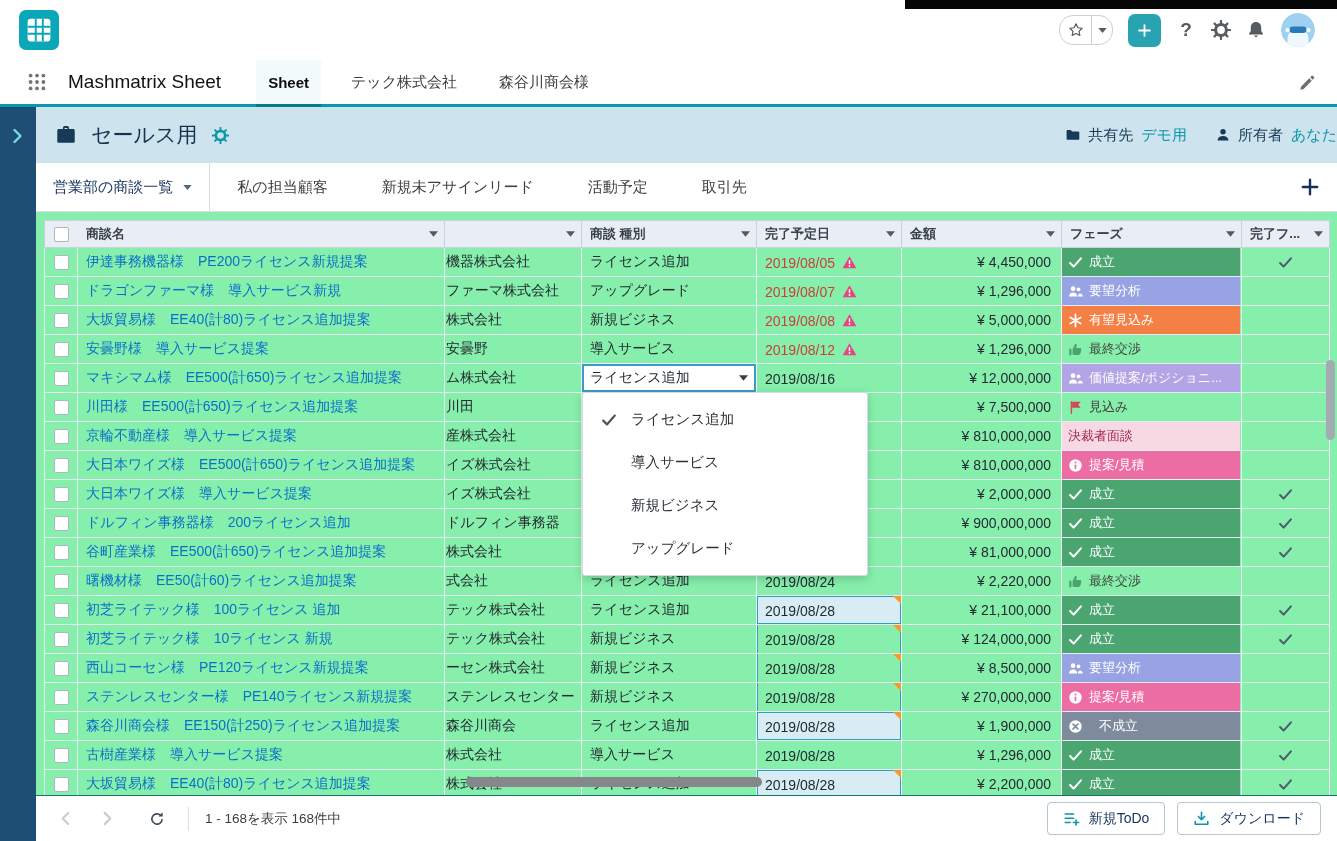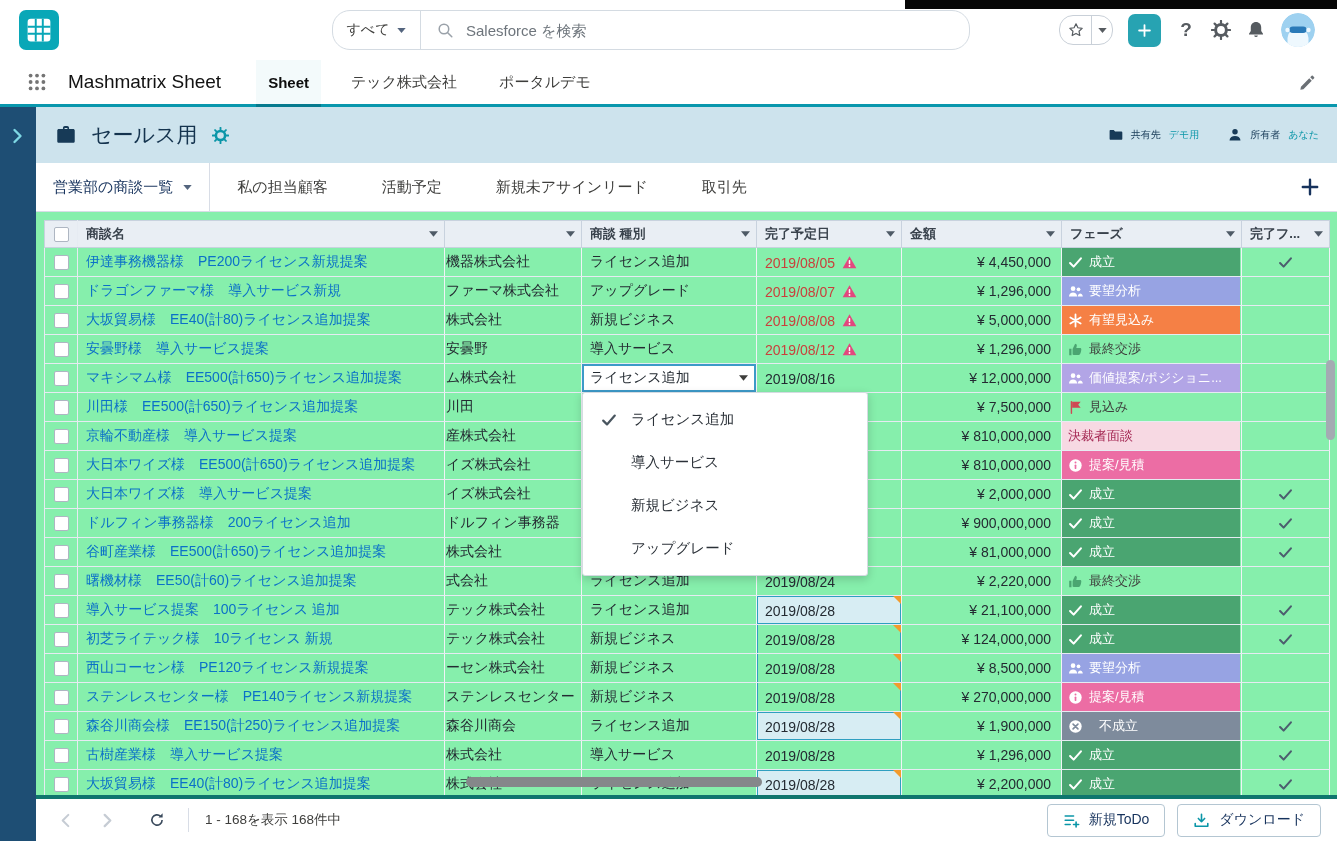--- a/index.html
+++ b/index.html
@@ -45,21 +45,21 @@
 
 
 .content{flex:1;display:flex;min-height:0}
 .rail{flex:0 0 36px;background:#1e4e74;position:relative}
 .rail-chevron{position:absolute;top:21px;left:11px;width:13px;height:16px;color:#7ed8e4}
 .main{flex:1;min-width:0;display:flex;flex-direction:column;position:relative}
 .sheet-header{flex:0 0 56px;background:#cde3ed;display:flex;align-items:center}
 .sh-briefcase{width:24px;height:24px;color:#173a57;margin-left:18px}
 .sh-title{font-size:21px;font-weight:400;color:#14334e;margin-left:13px}
 .sh-gear{width:17px;height:17px;color:#0b96a8;margin-left:15px}
-.sh-meta{margin-left:auto;display:flex;align-items:center;margin-right:18px;font-size:10px}
+.sh-meta{margin-left:auto;display:flex;align-items:center;font-size:15px}
 .m-icon{width:16px;height:16px;color:#173a57;margin-right:7px}
 .m-label{color:#173a57;margin-right:8px}
 .m-link{color:#0b96a8;margin-right:28px;text-decoration:none}
 .m-link.last{margin-right:0}
 
 
 .view-tabs{flex:0 0 49px;background:#fff;border-bottom:1px solid #d8dde6;display:flex;align-items:stretch}
 .view-tab-active{display:flex;align-items:center;gap:10px;padding:0 17px;font-size:15px;color:#16325c;border-right:1px solid #d8dde6}
 .vt-caret{width:9px;height:5px;color:#54657e}
 .view-tabs-others{display:flex;align-items:stretch}
@@ -100,21 +100,21 @@
 
 .type-dropdown{position:absolute;left:546px;top:180px;width:286px;background:#fff;border:1px solid #d5dbe2;border-radius:3px;box-shadow:0 3px 10px rgba(0,0,0,.18);padding:5px 0;z-index:5}
 .dd-item{height:43px;display:flex;align-items:center;padding:0 18px;font-size:14.5px;color:#2b3138;gap:14px}
 .opt-check{width:16px;height:16px;flex:0 0 16px;color:#49555f}
 
 
 .hscroll-thumb{position:absolute;left:430px;bottom:8px;width:296px;height:10px;border-radius:5px;background:#85878a;z-index:4}
 .vscroll-thumb{position:absolute;right:2px;top:148px;width:9px;height:80px;border-radius:5px;background:#a4abb3;z-index:4}
 
 
-.statusbar{flex:0 0 46px;background:#fff;border-top:4px solid #0f766e;display:flex;align-items:center;padding:0 16px 0 14px}
+.statusbar{flex:0 0 46px;background:#fff;border-top:1px solid #0f766e;display:flex;align-items:center;padding:0 16px 0 14px}
 .pg-btn{width:30px;height:30px;display:flex;align-items:center;justify-content:center;color:#c6ccd4;margin-right:12px}
 .pg-btn .g{width:13px;height:15px}
 .refresh-btn{width:30px;height:30px;display:flex;align-items:center;justify-content:center;color:#3a4a5c;margin-left:8px}
 .refresh-btn .g{width:16px;height:16px}
 .sb-divider{width:1px;height:24px;background:#d8dde6;margin:0 16px 0 16px}
 .sb-text{font-size:13.5px;color:#3e3e3c}
 .sb-actions{margin-left:auto;display:flex;gap:12px}
 .sb-btn{height:33px;padding:0 15px;border:1px solid #b4c6d2;border-radius:4px;background:#fff;display:flex;align-items:center;gap:9px;font-size:14px;color:#16325c;font-family:inherit}
 .sb-btn .bic{width:17px;height:17px;color:#0b96a8}
 </style>
@@ -125,37 +125,20 @@
 
   <header class="topbar" data-interactable="false">
     <div class="black-strip" data-interactable="false"></div>
     <div class="app-logo" data-interactable="true">
       <span data-interactable="false" style="width:26px;height:26px">
         <svg viewBox="0 0 24 24">
             <rect x="1.5" y="1.5" width="21" height="21" rx="3" fill="#fff"></rect>
             <path d="M1.5 9h21M1.5 15.5h21M9 1.5v21M15.5 1.5v21" stroke="#09a7b7" stroke-width="1.8"></path>
           </svg>
       </span>
-    </div>
-    <div class="search-bar" data-interactable="false">
-      <div class="search-scope" data-interactable="true">
-        <span data-interactable="false">すべて</span>
-        <span class="scope-caret" data-icon="caret-down" data-interactable="false">
-            <svg viewBox="0 0 10 6">
-              <path d="M0 0h10L5 6z" fill="currentColor"></path>
-            </svg>
-          </span>
-      </div>
-      <span class="search-mag" data-icon="magnifier" data-interactable="false">
-          <svg viewBox="0 0 20 20">
-            <circle cx="8.2" cy="8.2" r="5.6" fill="none" stroke="currentColor" stroke-width="1.8"></circle>
-            <path d="m12.6 12.6 4.8 4.8" stroke="currentColor" stroke-width="1.8" stroke-linecap="round"></path>
-          </svg>
-        </span>
-      <input class="search-input" type="text" data-interactable="true" placeholder="Salesforce を検索" style="">
     </div>
     <div class="top-actions" data-interactable="false">
       <div class="fav-btn" data-interactable="true">
         <span class="fav-star" data-interactable="true">
             <span class="g" data-icon="star">
               <svg viewBox="0 0 20 20">
                 <path d="M10 2.3l2.4 4.9 5.3.7-3.9 3.7 1 5.3L10 14.3l-4.8 2.6 1-5.3-3.9-3.7 5.3-.7z" fill="none" stroke="currentColor" stroke-width="1.5" stroke-linejoin="round"></path>
               </svg>
             </span>
           </span>
@@ -212,21 +195,21 @@
           <circle cx="16.4" cy="10" r="1.9"></circle>
           <circle cx="3.6" cy="16.4" r="1.9"></circle>
           <circle cx="10" cy="16.4" r="1.9"></circle>
           <circle cx="16.4" cy="16.4" r="1.9"></circle>
         </svg>
       </span>
     <span class="app-name" data-interactable="false">Mashmatrix Sheet</span>
     <div class="nav-tabs" data-interactable="false">
       <span class="nav-tab active" data-interactable="true">Sheet</span>
       <span class="nav-tab" data-interactable="true">テック株式会社</span>
-      <span class="nav-tab" data-interactable="true">ポータルデモ</span>
+      <span class="nav-tab" data-interactable="true">森谷川商会様</span>
     </div>
     <span class="edit-pencil" data-icon="pencil" data-interactable="true">
         <svg viewBox="0 0 20 20" fill="currentColor">
           <path d="M2.3 14.9 12.1 5l2.9 2.9-9.8 9.9-3.6.7zM13.2 3.9l1.7-1.7a1 1 0 0 1 1.4 0l1.5 1.5a1 1 0 0 1 0 1.4l-1.7 1.7z"></path>
         </svg>
       </span>
   </nav>
 
   <div class="content" data-interactable="false">
 
@@ -278,22 +261,22 @@
         <div class="view-tab-active" data-interactable="true">
           <span data-interactable="false">営業部の商談一覧</span>
           <span class="vt-caret" data-icon="caret-down" data-interactable="false">
               <svg viewBox="0 0 10 6">
                 <path d="M0 0h10L5 6z" fill="currentColor"></path>
               </svg>
             </span>
         </div>
         <div class="view-tabs-others" data-interactable="false">
             <div class="view-tab" data-interactable="true">私の担当顧客</div>
+            <div class="view-tab" data-interactable="true">新規未アサインリード</div>
             <div class="view-tab" data-interactable="true">活動予定</div>
-            <div class="view-tab" data-interactable="true">新規未アサインリード</div>
             <div class="view-tab" data-interactable="true">取引先</div>
           </div>
         <span class="add-view" data-icon="plus" data-interactable="true" style="color:#16325c">
             <svg viewBox="0 0 20 20">
               <path d="M10 2.8v14.4M2.8 10h14.4" stroke="currentColor" stroke-width="2.4" stroke-linecap="round"></path>
             </svg>
           </span>
       </div>
 
       <div class="grid-zone" data-interactable="false">
@@ -606,21 +589,21 @@
                         <path d="M1.3 7.1h2.4v7H1.3zM4.9 13.3V7.5l2.7-5.6c1 0 1.8.8 1.8 1.8 0 .7-.3 1.7-.6 2.6h4.1c.7 0 1.3.6 1.3 1.3-.1 2.3-.9 4.7-1.8 5.7-.3.4-.8.6-1.3.6H7.5c-1 0-1.9-.2-2.6-.6z"></path>
                       </svg>
                     </span>
                     <span class="phase-label" data-interactable="false">最終交渉</span>
                   </div>
                 </td>
   <td class="c-done" data-interactable="true"></td>
 </tr>
               <tr data-interactable="false">
   <td class="c-check" data-interactable="true"><span class="checkbox" data-interactable="true"></span></td>
-  <td class="c-name" data-interactable="true"><a href="#" data-interactable="true">導入サービス提案　100ライセンス 追加</a></td>
+  <td class="c-name" data-interactable="true"><a href="#" data-interactable="true">初芝ライテック様　100ライセンス 追加</a></td>
   <td class="c-account" data-interactable="true">テック株式会社</td>
   <td class="c-type" data-interactable="true"><span class="type-label" data-interactable="false">ライセンス追加</span></td>
   <td class="c-date sel corner" data-interactable="true"><span class="date-text" data-interactable="false">2019/08/28</span></td>
   <td class="c-amount" data-interactable="true">¥ 21,100,000</td>
   <td class="c-phase" data-interactable="true">
                   <div class="chip" data-interactable="false" style="background: rgb(74, 165, 113); color: rgb(255, 255, 255); --chip-bg: #4aa571;">
                     <span class="ic" data-interactable="false" data-icon="check" style="color: rgb(255, 255, 255);">
                       <svg viewBox="0 0 16 16">
                         <path d="M2.2 8.6 6 12.4 13.8 3.6" fill="none" stroke="currentColor" stroke-width="2.2" stroke-linecap="round" stroke-linejoin="round"></path>
                       </svg>

